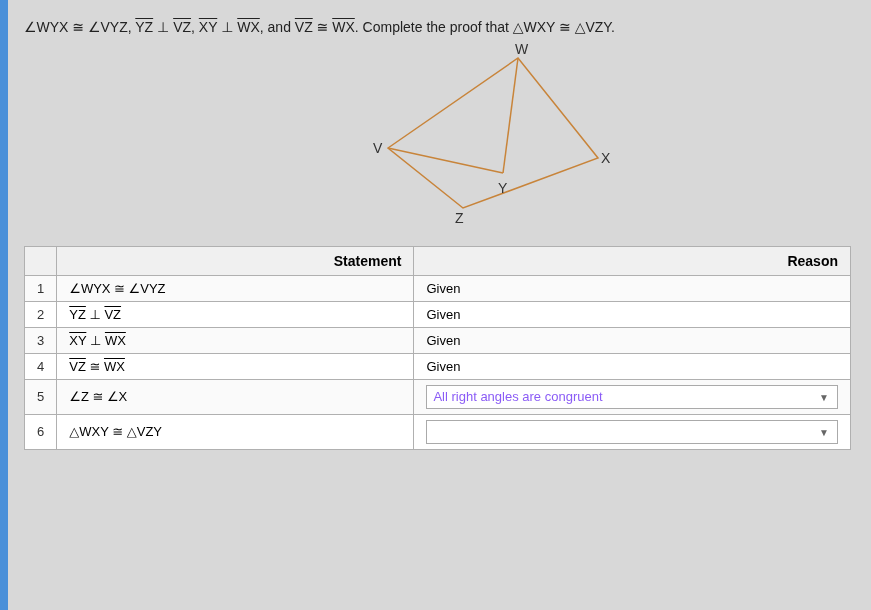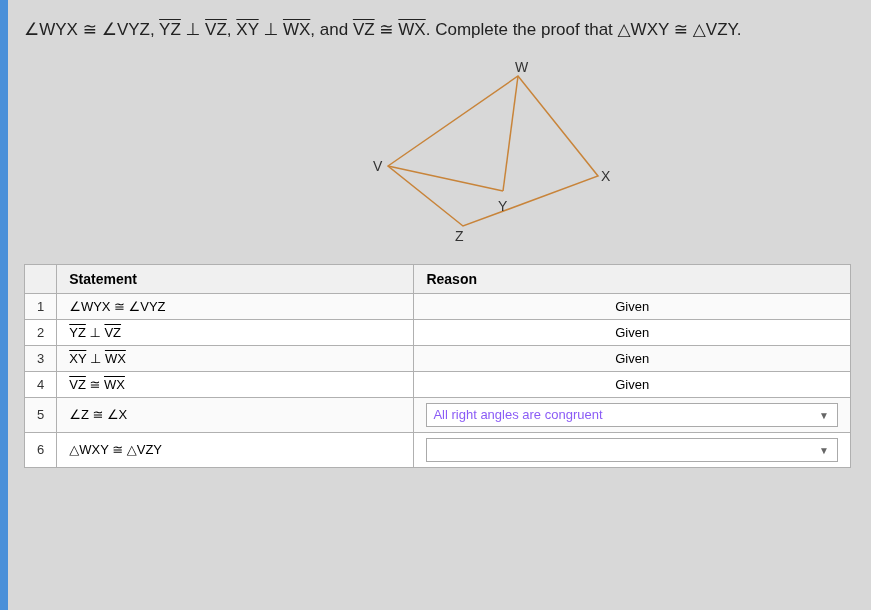--- a/index.html
+++ b/index.html
@@ -22,23 +22,22 @@
 
     .main-content {
       flex: 1;
       background-color: #d8d8d8;
       padding: 18px 20px 18px 16px;
       display: flex;
       flex-direction: column;
     }
 
     .problem-statement {
-      font-size: 17px;
+      font-size: 14px;
       color: #222;
-      margin-bottom: 14px;
       line-height: 1.4;
     }
 
     .overline {
       text-decoration: overline;
     }
 
     .diagram-area {
       display: flex;
       justify-content: center;
@@ -55,21 +54,21 @@
       width: 100%;
       border-collapse: collapse;
       background: white;
       border: 1px solid #b0b0b0;
     }
 
     .proof-table th {
       background-color: #f0f0f0;
       border: 1px solid #b0b0b0;
       padding: 6px 12px;
-      text-align: left;
+      text-align: right;
       font-weight: bold;
       font-size: 14px;
     }
 
     .proof-table td {
       border: 1px solid #b0b0b0;
       padding: 5px 12px;
       font-size: 13px;
       vertical-align: middle;
     }
@@ -81,21 +80,20 @@
     }
 
     .statement-cell {
       width: 45%;
       margin-top: 28px;
     }
 
     .reason-cell {
       width: 55%;
       position: relative;
-      text-align: center;
     }
 
     .reason-dropdown-arrow {
       position: absolute;
       right: 8px;
       top: 50%;
       transform: translateY(-50%);
       font-size: 10px;
       color: #666;
       pointer-events: none;

